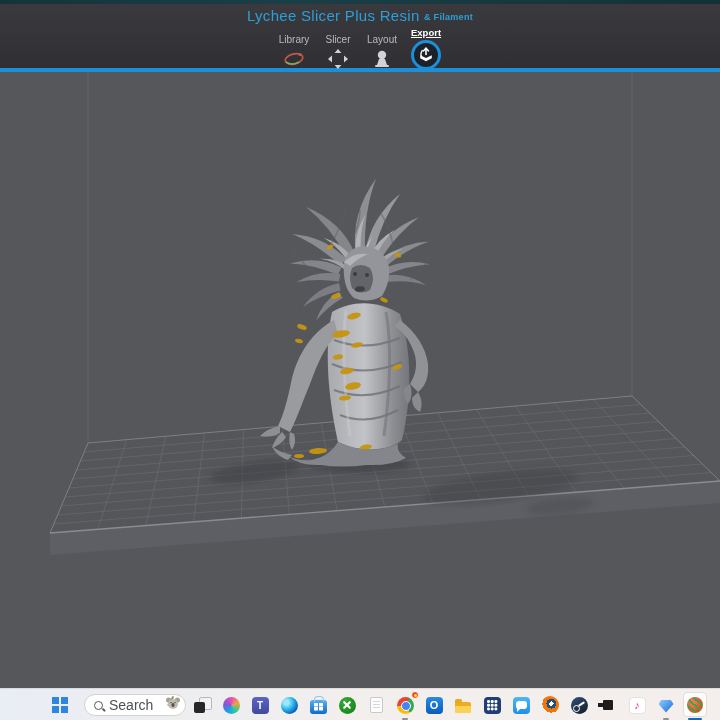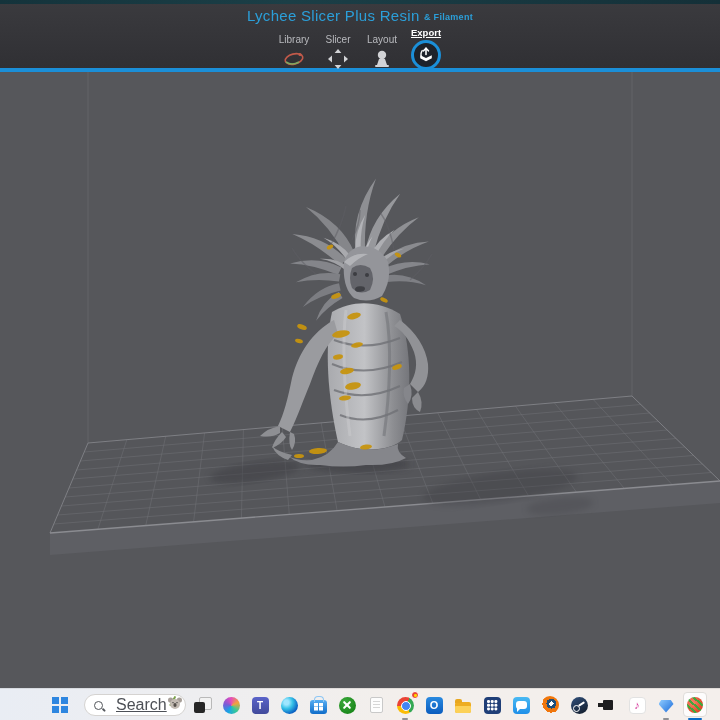--- a/index.html
+++ b/index.html
@@ -34,21 +34,21 @@
     background:linear-gradient(90deg,#e9edf4,#f3efec 55%,#f4efec);
     border-top:1px solid rgba(0,0,0,.08);}
   .start{position:absolute;left:52px;top:8px;width:16px;height:16px;}
   .start span{display:block;width:7px;height:7px;background:#2e86e0;
     box-shadow:9px 0 #2e86e0,0 9px #2e86e0,9px 9px #2e86e0;}
   .search-pill{position:absolute;left:84px;top:5px;width:102px;height:22px;background:#ffffff;
     border:1px solid #d5d3d1;border-radius:11px;display:flex;align-items:center;padding:0 4px 0 9px;}
   .mag{width:9px;height:9px;border:1.5px solid #54575c;border-radius:50%;position:relative;flex:none;}
   .mag::after{content:'';position:absolute;left:7px;top:7px;width:4px;height:1.5px;
     background:#54575c;transform:rotate(45deg);border-radius:1px;}
-  .search-text{font-size:16px;color:#4d5056;margin-left:13px;flex:1;text-decoration:underline;}
+  .search-text{font-size:14px;color:#4d5056;margin-left:6px;flex:1;}
   .koala{flex:none;}
 
   .tb-icons{position:absolute;left:190px;top:4px;display:flex;gap:5px;align-items:center;height:24px;}
   .tbi{width:24px;height:24px;display:flex;align-items:center;justify-content:center;position:relative;}
   .run-dot{position:absolute;left:50%;bottom:-3px;transform:translateX(-50%);
     width:6px;height:2.5px;border-radius:2px;background:#8f9094;}
   .run-dot.active{width:14px;background:#0a6ac6;}
 
   .taskview{position:relative;width:18px;height:18px;}
   .taskview::before{content:'';position:absolute;left:6px;top:1px;width:11px;height:11px;

